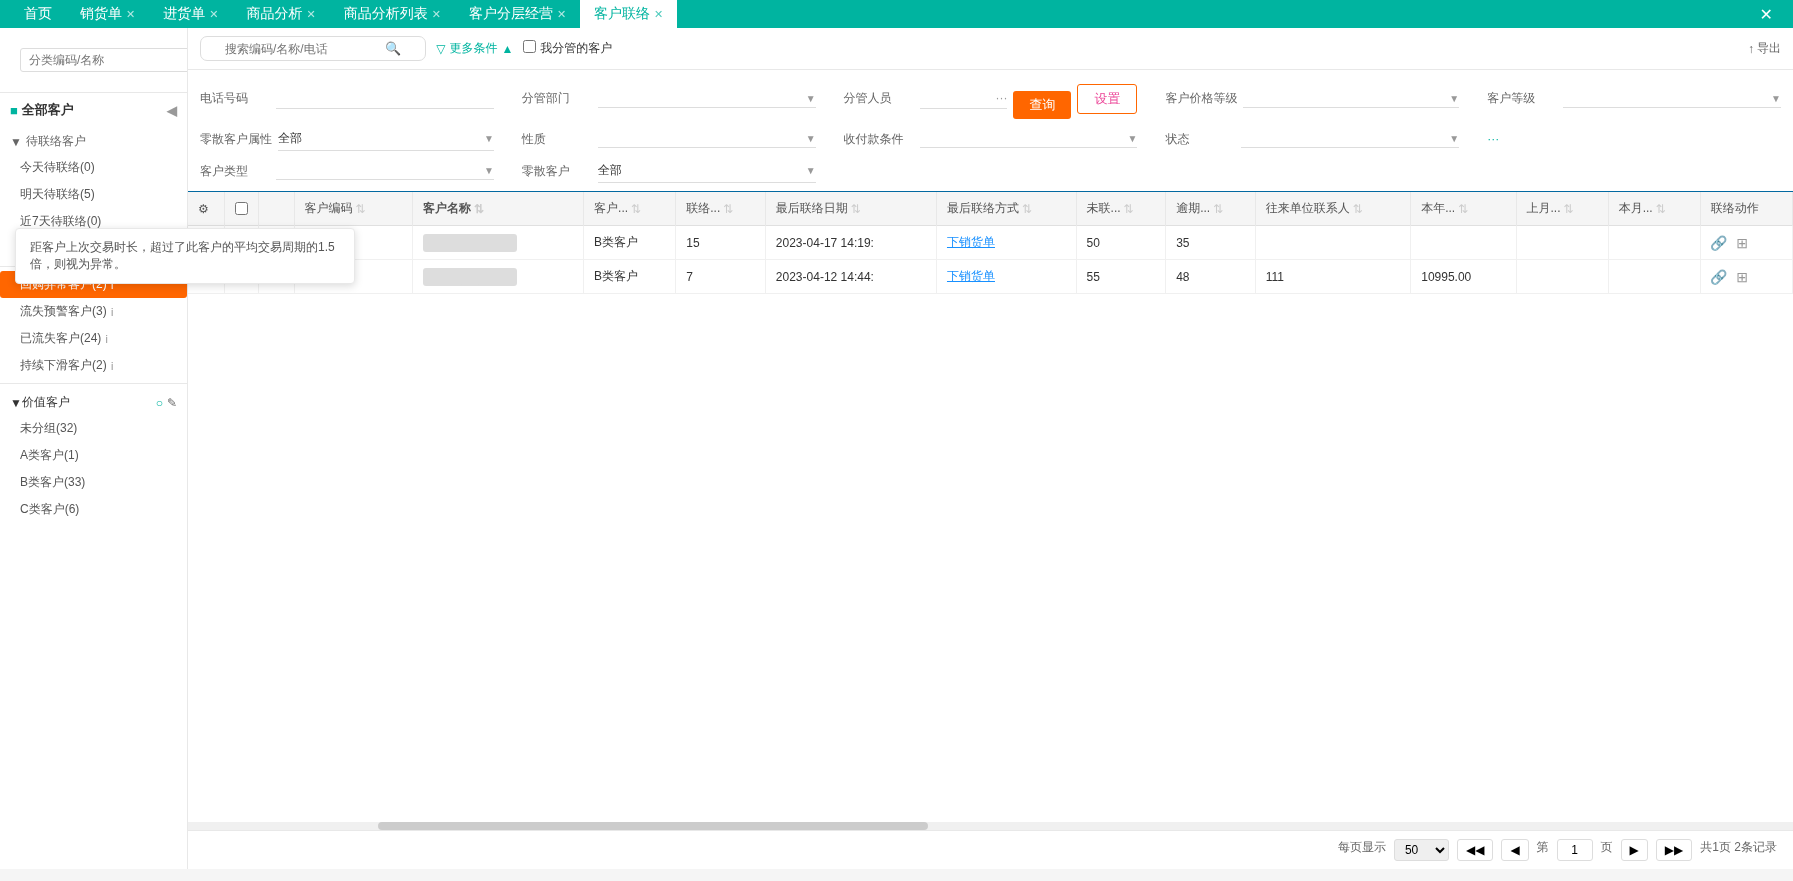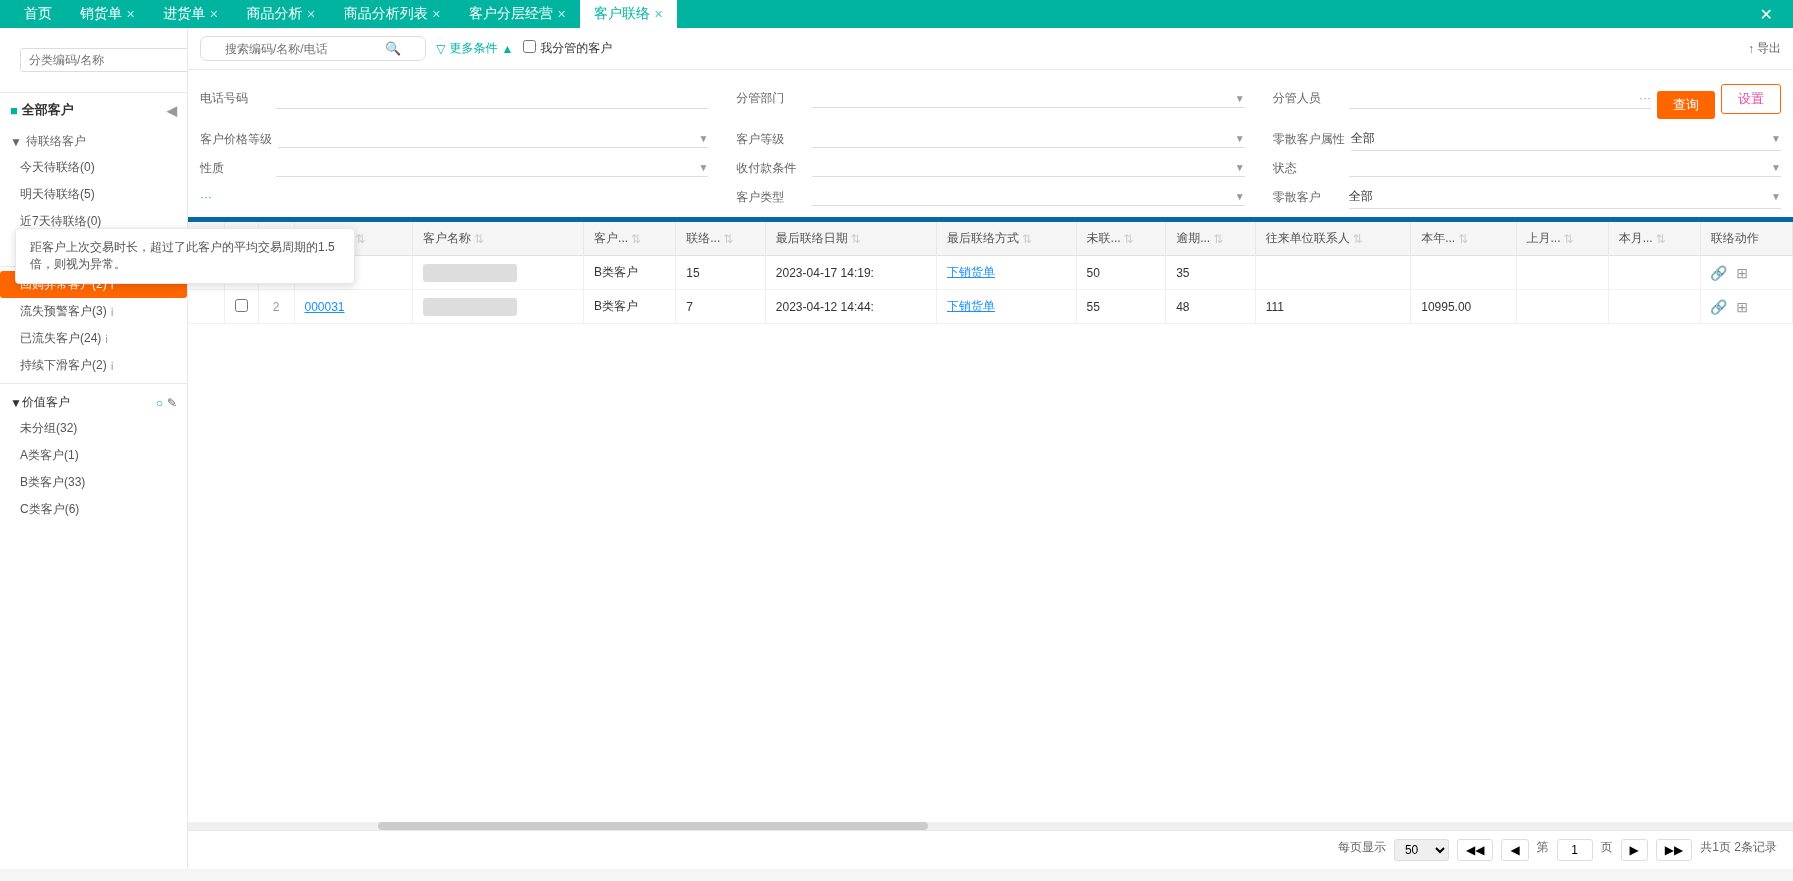--- a/index.html
+++ b/index.html
@@ -93,22 +93,22 @@
     .my-customers-check {
       display: flex; align-items: flex-start; gap: 4px; font-size: 12px; cursor: pointer;
     }
     .export-btn {
       margin-left: auto; color: #666; font-size: 12px; cursor: pointer;
       display: flex; align-items: center; gap: 3px;
     }
 
     
     .filter-grid {
-      background: white; border-bottom: 5px solid #0369a1;
-      padding: 8px 12px; display: grid; grid-template-columns: 1fr 1fr 1fr;
+      background: white; border-bottom: 1px solid #0369a1;
+      padding: 8px 12px; display: grid; grid-template-columns: 1fr 1fr 1fr 1fr 1fr;
       gap: 8px 28px;
     }
     .filter-row {
       display: flex; align-items: center; gap: 6px;
     }
     .filter-label { color: #666; font-size: 12px; white-space: nowrap; min-width: 70px; }
     .filter-input {
       flex: 1; border: none; border-bottom: 1px solid #ddd;
       padding: 3px 0; font-size: 12px; outline: none; background: transparent;
     }
@@ -419,21 +419,21 @@
                   <input type="checkbox" style="">
                 </div>
             </th>
             <th class="num-cell"></th>
             <th style="min-width:90px;">
               <div class="th-inner">
                 <span>客户编码</span>
                 <span style="color:#ccc;">⇅</span>
               </div>
             </th>
-            <th style="min-width:130px;">
+            <th style="min-width:130px;font-weight:bold;">
               <div class="th-inner">
                 <span>客户名称</span>
                 <span style="color:#ccc;">⇅</span>
               </div>
             </th>
             <th style="min-width:70px;">
               <div class="th-inner">
                 <span>客户...</span>
                 <span style="color:#ccc;">⇅</span>
               </div>

